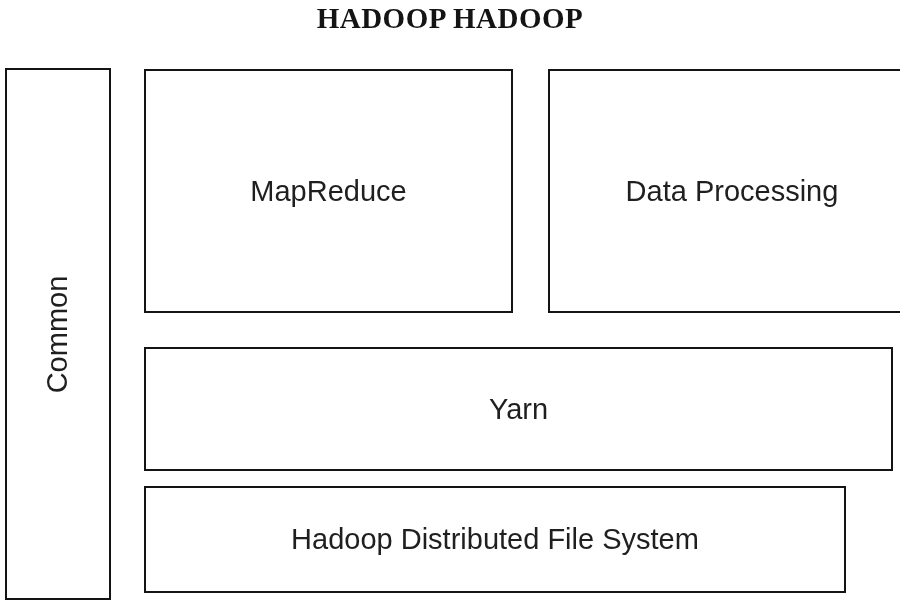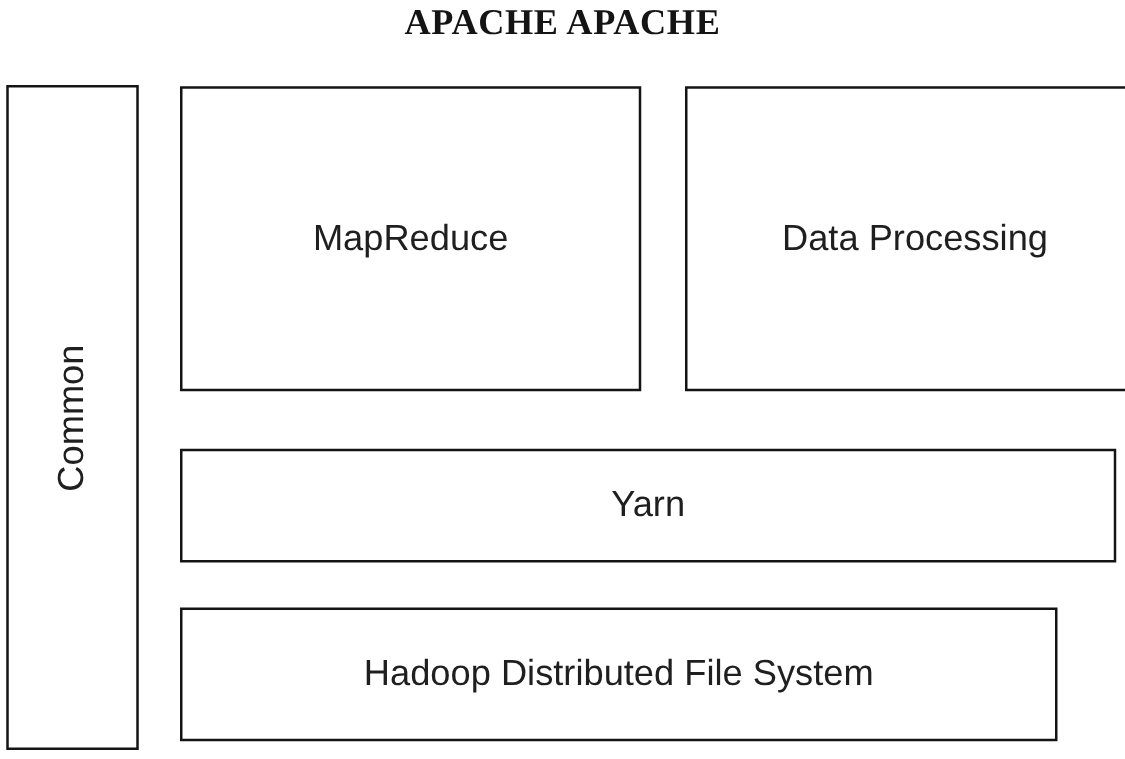--- a/index.html
+++ b/index.html
@@ -59,36 +59,35 @@
   .box-dataprocessing {
     left: 548px;
     top: 69px;
     width: 368px;
     height: 244px;
   }
   .box-yarn {
     left: 144px;
     top: 347px;
     width: 749px;
-    height: 91px;
-    margin-top: 12px;
+    height: 124px;
   }
   .box-hdfs {
     left: 144px;
     top: 486px;
     width: 702px;
     height: 107px;
   }
 </style>
 </head>
 <body>
 
 <div class="canvas">
 
-  <div class="diagram-title">APACHE APACHE</div>
+  <div class="diagram-title">HADOOP HADOOP</div>
 
   <div class="box box-common">
     <span class="vertical-label">Common</span>
   </div>
 
   <div class="box box-mapreduce">
     <span>MapReduce</span>
   </div>
 
   <div class="box box-dataprocessing">

